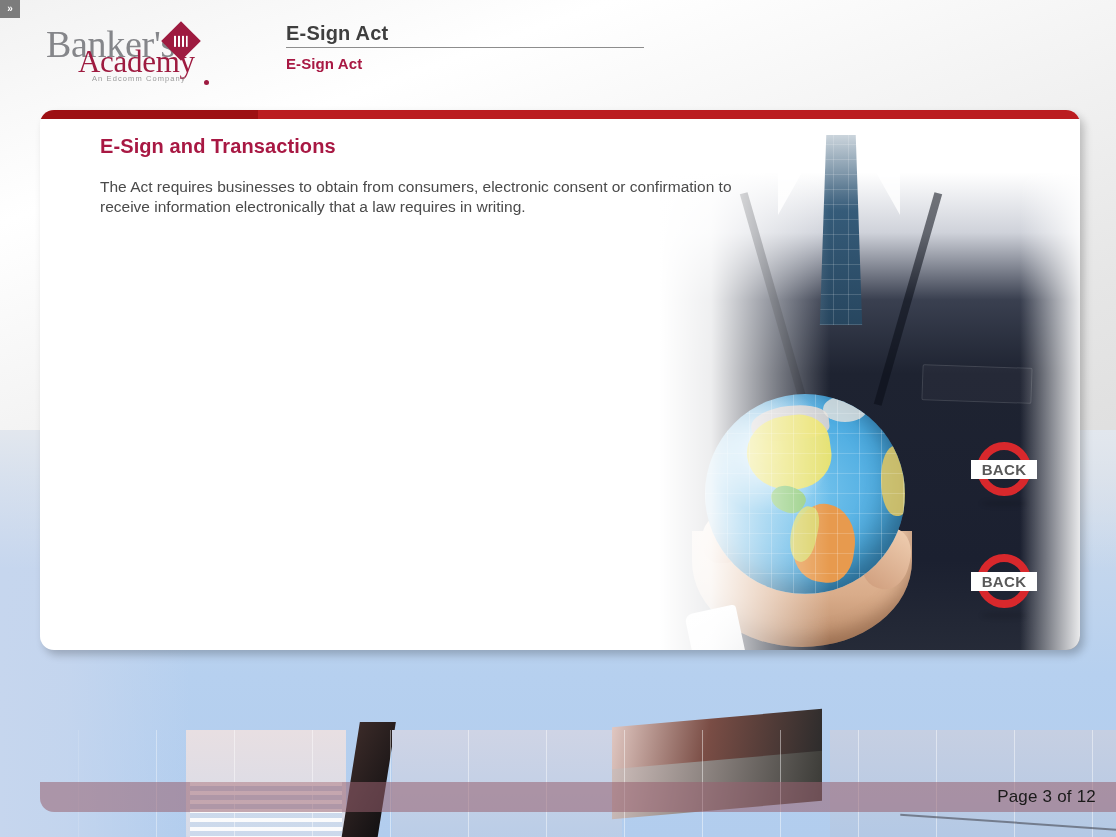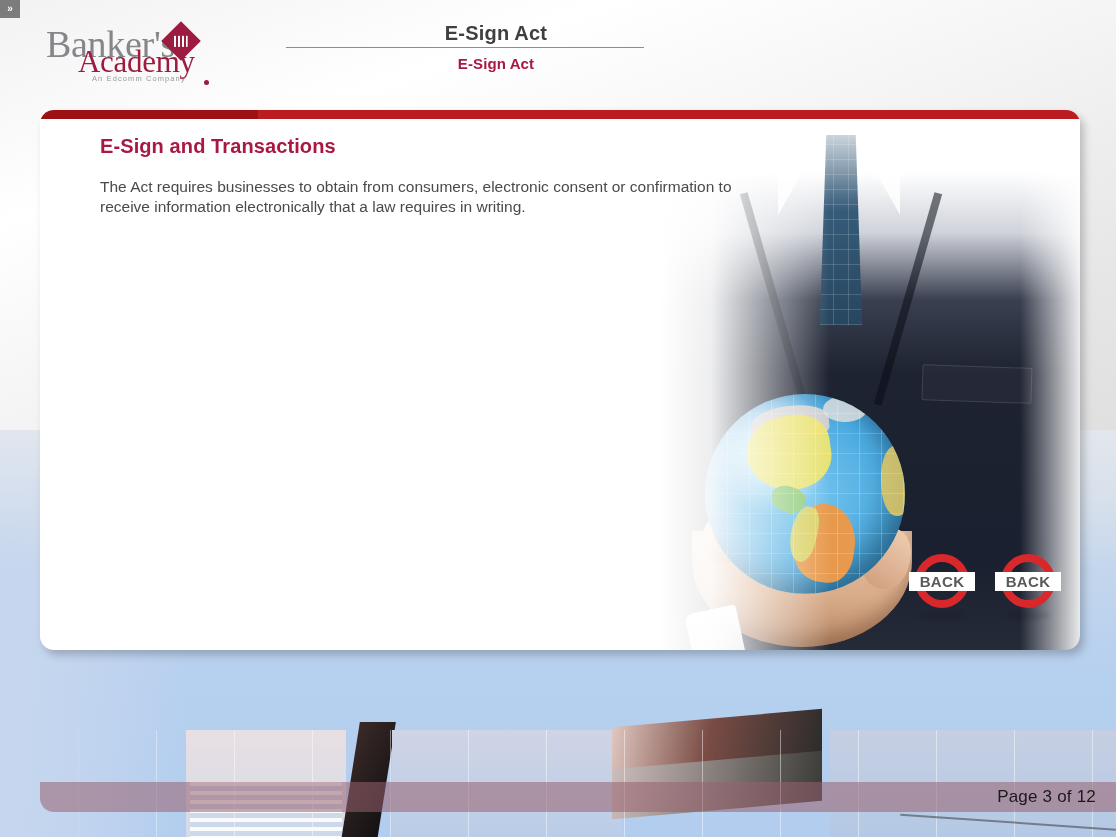--- a/index.html
+++ b/index.html
@@ -136,21 +136,21 @@
     width: 14px; height: 11px;
     background: repeating-linear-gradient(90deg,#ffffff 0 2px,#9e1b40 2px 4px);
     transform: rotate(-45deg);
   }
   .logo-dot {
     position: absolute; left: 160px; top: 58px;
     width: 5px; height: 5px; border-radius: 50%;
     background: #9e1b40;
   }
 
-  .title-block { position: absolute; left: 286px; top: 22px; width: 420px; text-align: center; }
+  .title-block { position: absolute; left: 286px; top: 22px; width: 420px; }
   .title-main {
     font-size: 20px;
     font-weight: bold;
     color: #3f3f3f;
     letter-spacing: .2px;
   }
   .title-rule {
     margin-top: 2px;
     width: 358px; height: 1px;
     background: #8d8d8d;
@@ -315,21 +315,21 @@
   }
   .body-para {
     font-size: 15.5px;
     line-height: 19.5px;
     color: #4a4a4a;
     margin-bottom: 19px;
     max-width: 650px;
   }
 
   
-  .nav { position: absolute; right: 25px; bottom: 42px; z-index: 8; display: flex; gap: 32px; }
+  .nav { position: absolute; right: 49px; bottom: 42px; z-index: 8; display: flex; gap: 58px; flex-direction: column; }
   .nav-btn {
     position: relative;
     width: 54px; height: 54px;
     cursor: pointer;
   }
   .nav-ring {
     position: absolute; inset: 0;
     border-radius: 50%;
     border: 8px solid #d8282c;
   }

